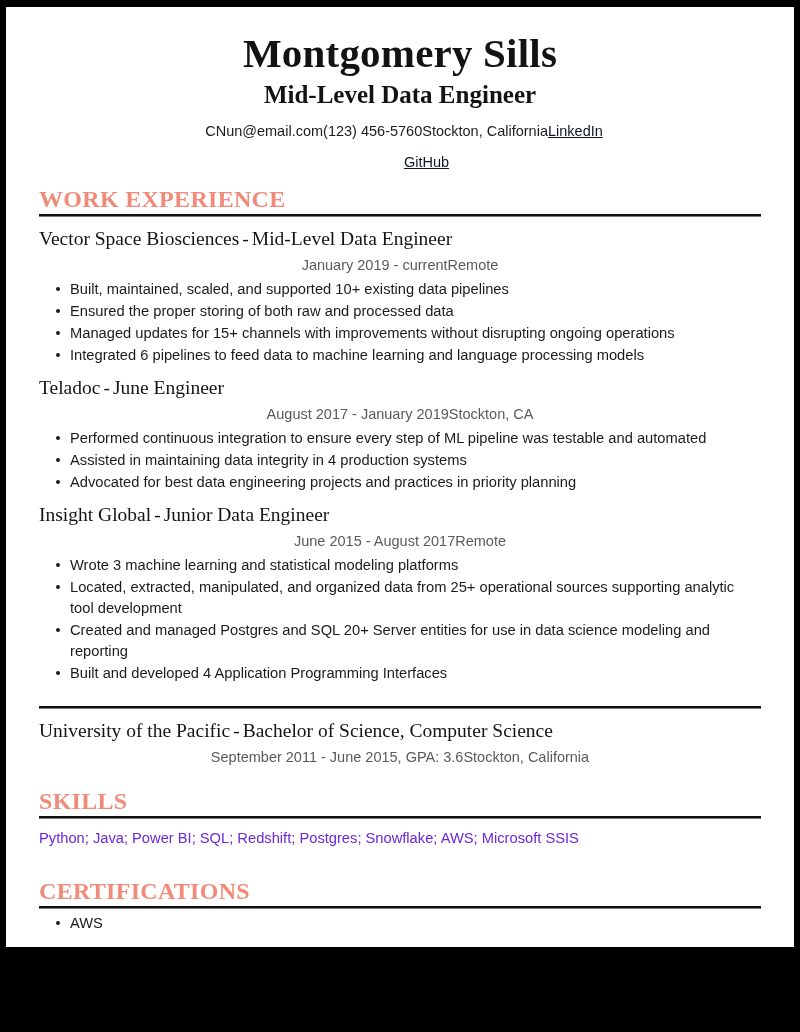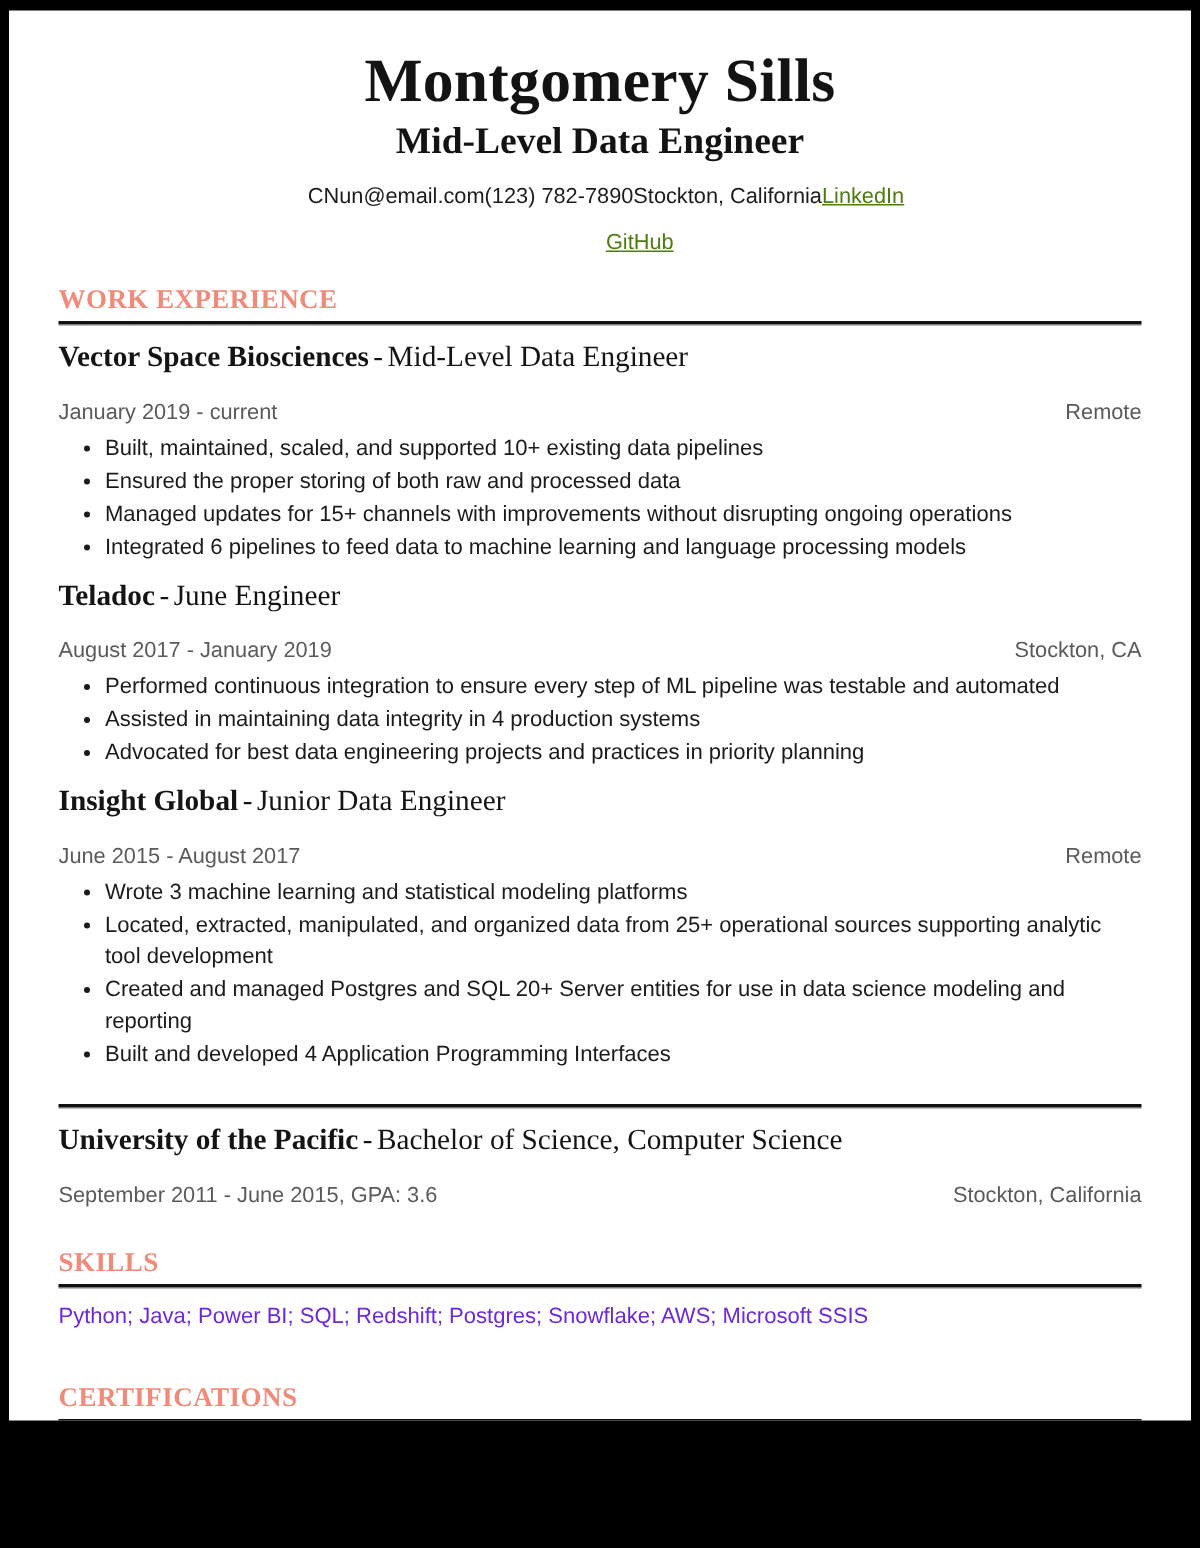--- a/index.html
+++ b/index.html
@@ -59,38 +59,38 @@
   .contact-item {
     font-size: 14.5px;
     line-height: 19px;
     color: #1c1c1c;
     white-space: nowrap;
   }
 
   .contact-link {
     font-size: 14.5px;
     line-height: 19px;
-    color: #4d7c0f;
+    color: #0f172a;
     text-decoration: underline;
     white-space: nowrap;
   }
 
   .contact-break { flex-basis: 100%; height: 0; }
 
   .contact-row .second-line {
     margin-left: 45px;
   }
 
   
   .section { margin-top: 16px; }
 
   .section-title {
     font-family: "Liberation Serif", serif;
     font-weight: bold;
-    font-size: 18px;
+    font-size: 24px;
     line-height: 23px;
     letter-spacing: 0.3px;
     color: #f08a79;
   }
 
   .rule {
     margin-top: 3px;
     height: 3px;
     border-top: 2px solid #111111;
     border-bottom: 1px solid #7a7a7a;
@@ -99,29 +99,29 @@
   
   .entry { margin-top: 9px; }
 
   .entry-head {
     font-family: "Liberation Serif", serif;
     font-size: 19.5px;
     line-height: 25px;
     color: #141414;
   }
 
-  .entry-org { font-weight: bold; margin-top: 48px; }
+  .entry-org { font-weight: normal; margin-top: 48px; }
   .entry-dash { font-weight: normal; padding: 0 3px; }
   .entry-role { font-weight: normal; }
 
   .meta-row {
     display: flex;
-    justify-content: space-between;
+    justify-content: center;
     align-items: baseline;
-    margin-top: 14px;
+    margin-top: 4px;
   }
 
   .meta-text {
     font-size: 14.5px;
     line-height: 20px;
     color: #5a5a5a;
   }
 
   ul.bullets {
     list-style: none;
@@ -164,21 +164,21 @@
 
 <div class="page">
   <div class="inner">
 
     <div>
       <div class="name">Montgomery Sills</div>
       <div class="headline">Mid-Level Data Engineer</div>
 
       <div class="contact-row">
         <span class="contact-item">CNun@email.com</span>
-        <span class="contact-item">(123) 782-7890</span>
+        <span class="contact-item">(123) 456-5760</span>
         <span class="contact-item">Stockton, California</span>
         <span class="contact-link">LinkedIn</span>
         <span class="contact-break"></span>
         <span class="contact-link second-line">GitHub</span>
       </div>
     </div>
 
     <div class="section">
       <div class="section-title">WORK EXPERIENCE</div>
       <div class="rule"></div>

